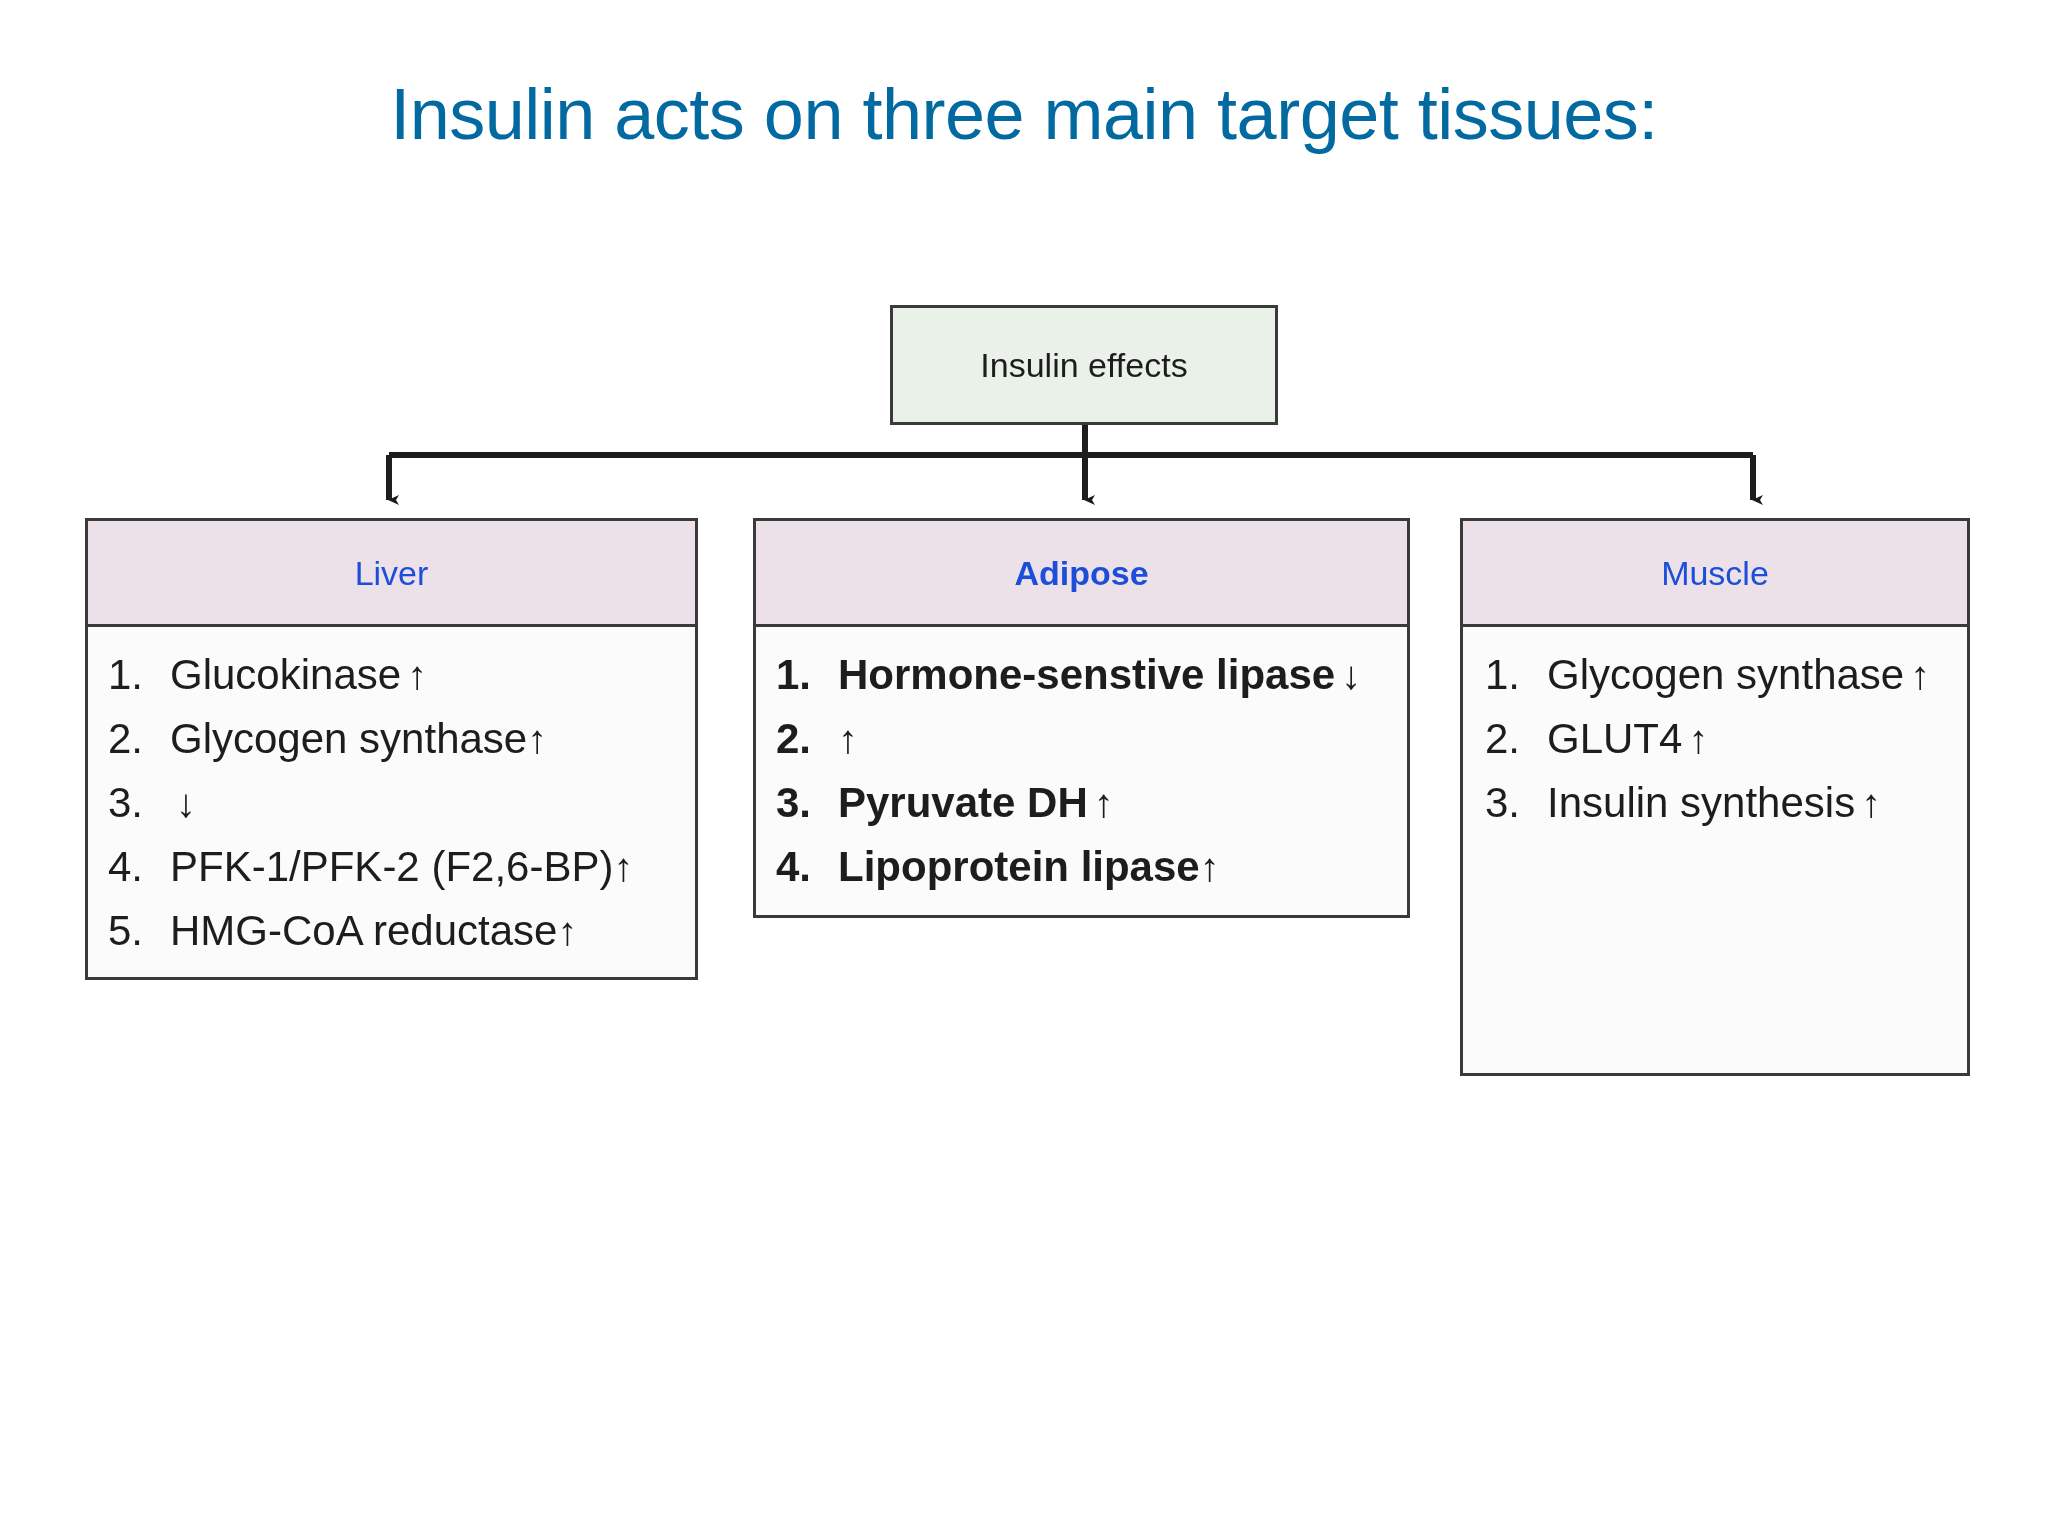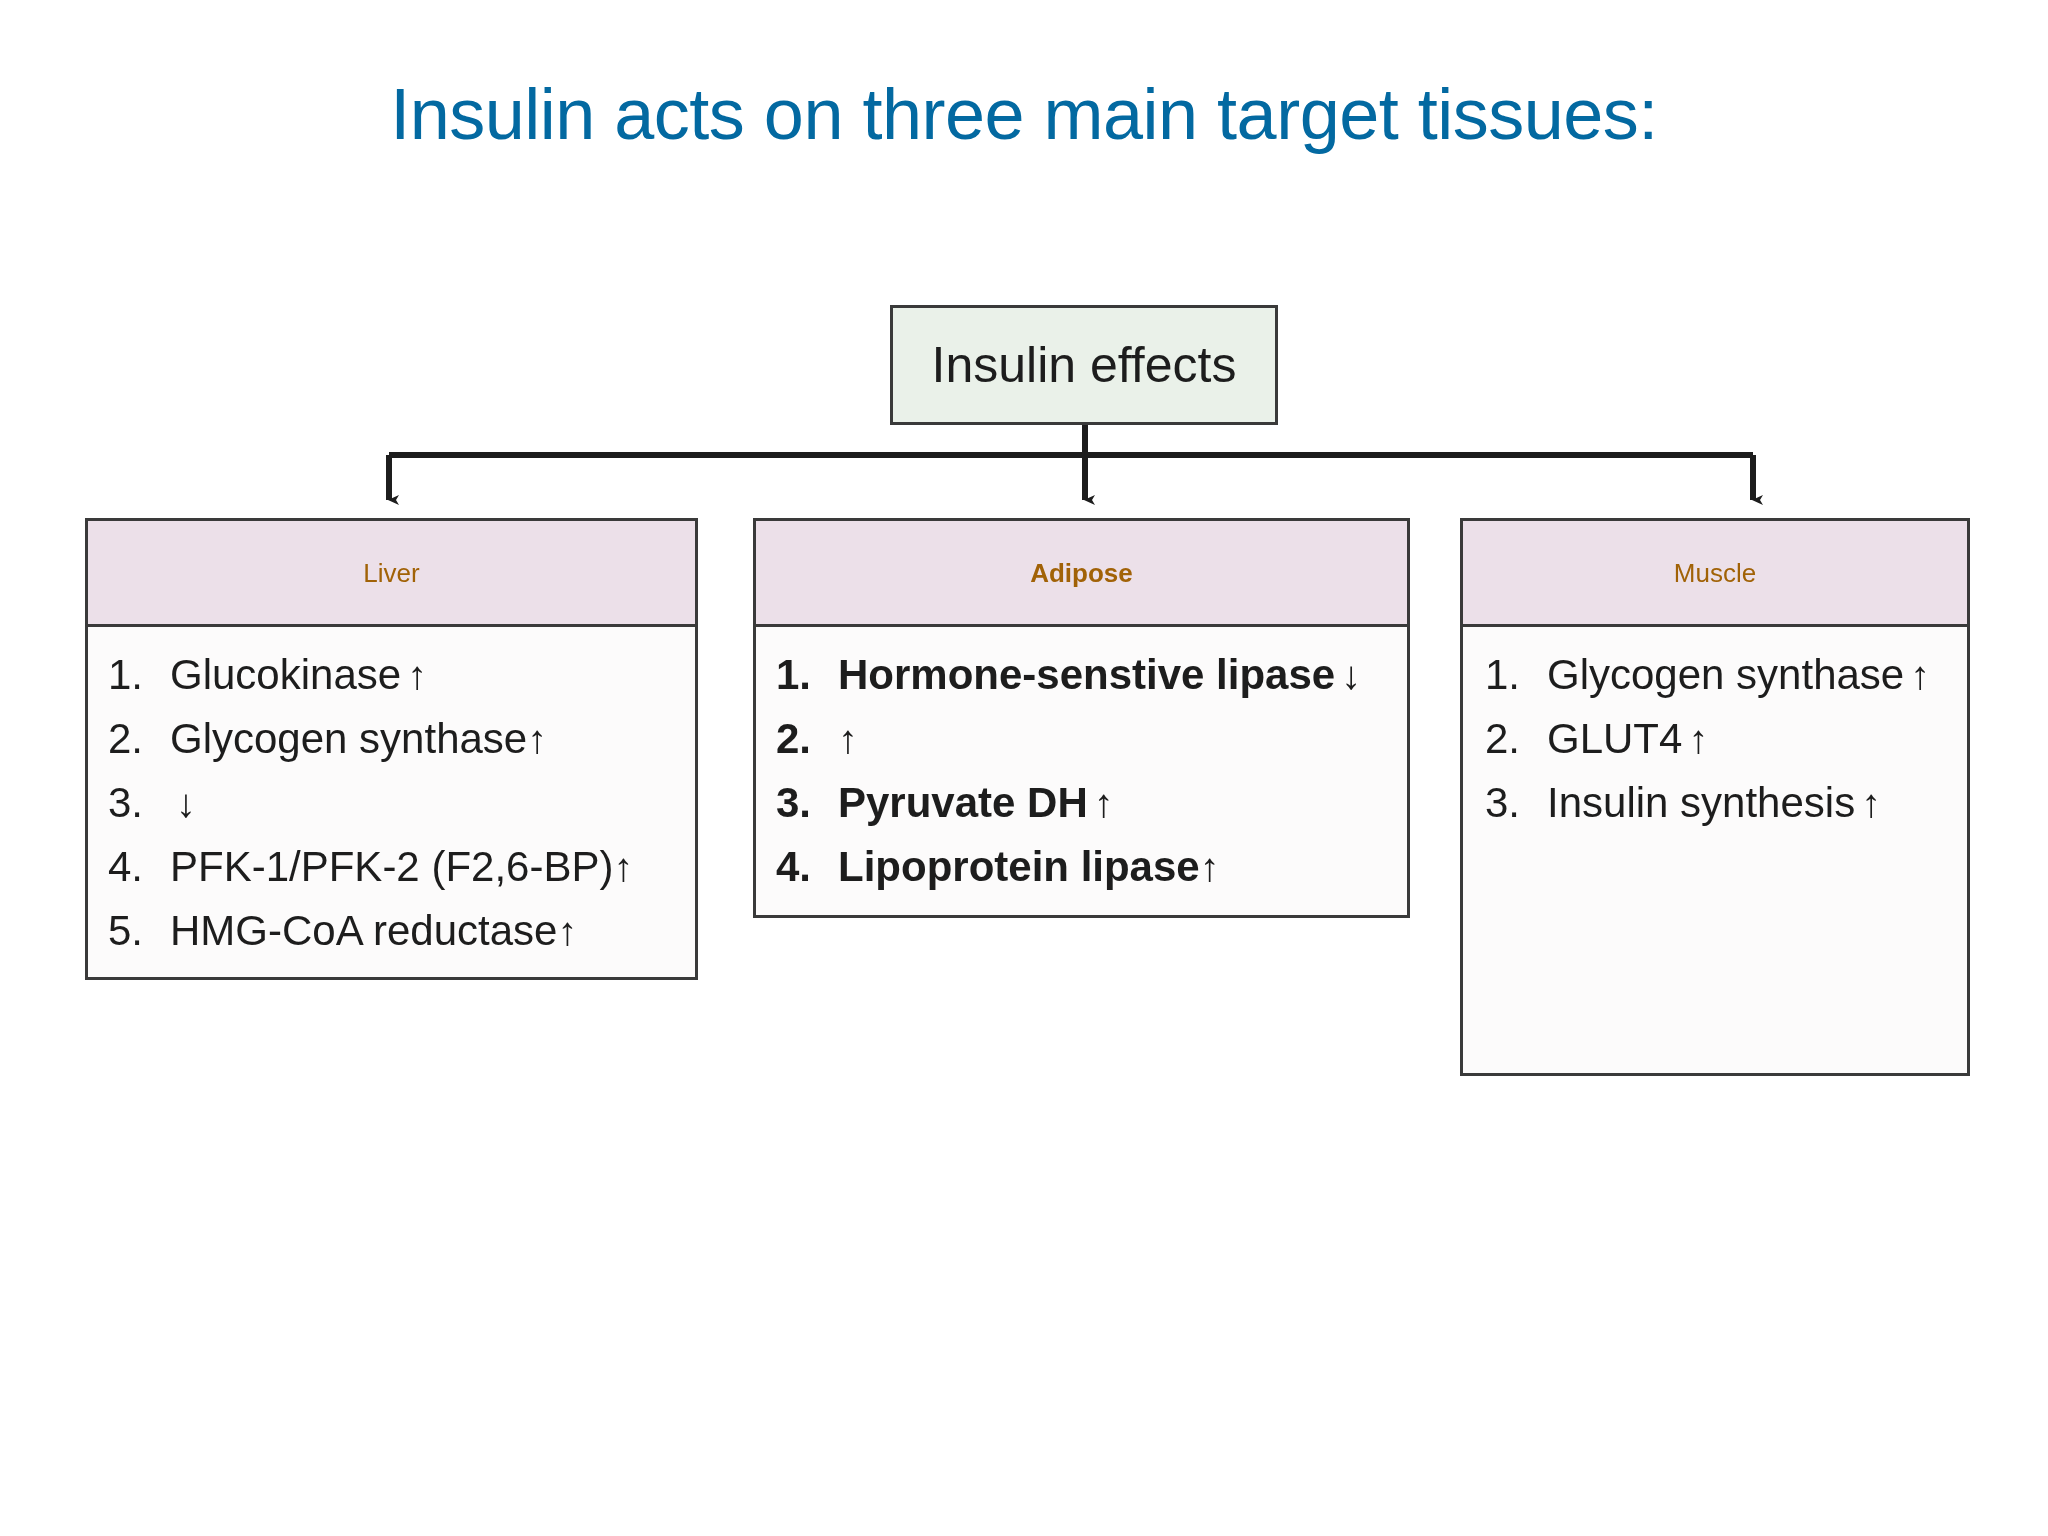--- a/index.html
+++ b/index.html
@@ -55,21 +55,21 @@
     width: 388px;
     height: 120px;
     background: #eaf1e9;
     border: 3px solid #3a3a3a;
     box-sizing: border-box;
     display: flex;
     align-items: center;
     justify-content: center;
   }
   #root-box .root-label {
-    font-size: 50px;
+    font-size: 34px;
     color: #1d1d1d;
     line-height: 1;
   }
 
   
   #connectors {
     position: absolute;
     left: 0;
     top: 0;
     width: 2048px;
@@ -92,22 +92,22 @@
   .card-header {
     height: 106px;
     background: #ece0e9;
     border-bottom: 3px solid #3a3a3a;
     box-sizing: border-box;
     display: flex;
     align-items: center;
     justify-content: center;
   }
   .card-header .header-label {
-    font-size: 26px;
-    color: #a16207;
+    font-size: 34px;
+    color: #1d4ed8;
     line-height: 1;
   }
 
   .card-body {
     padding: 16px 0 0 20px;
     box-sizing: border-box;
   }
 
   .effect-row {
     display: flex;

